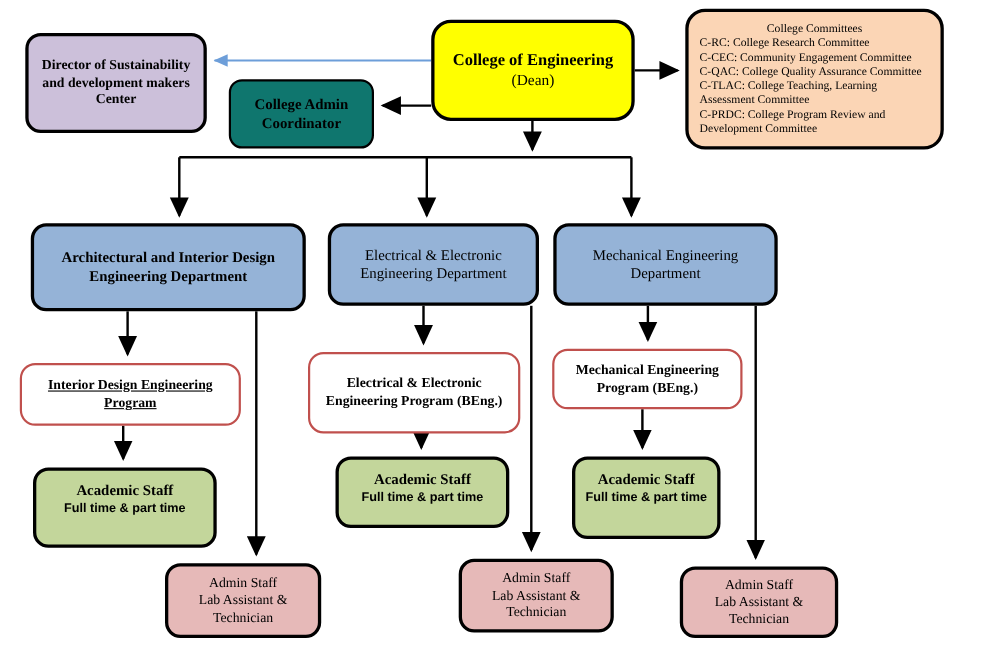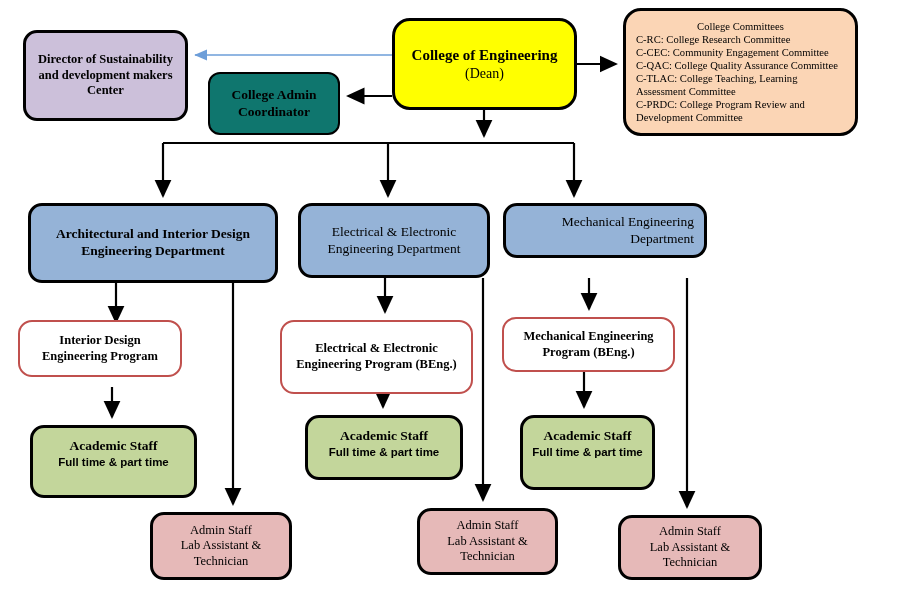--- a/index.html
+++ b/index.html
@@ -109,25 +109,25 @@
     <div>C-TLAC: College Teaching, Learning Assessment Committee</div>
     <div>C-PRDC: College Program Review and Development Committee</div>
   </div>
 
   <div class="node dept" style="left:28px;top:203px;width:250px;height:80px;font-weight:bold;">
     <span>Architectural and Interior Design Engineering Department</span>
   </div>
   <div class="node dept" style="left:298px;top:203px;width:192px;height:75px;">
     <span>Electrical &amp; Electronic Engineering Department</span>
   </div>
-  <div class="node dept" style="left:503px;top:203px;width:204px;height:55px;text-align:right;">
+  <div class="node dept" style="left:503px;top:203px;width:204px;height:75px;">
     <span>Mechanical Engineering Department</span>
   </div>
 
-  <div class="node program" style="left:18px;top:320px;width:164px;height:57px;">
+  <div class="node program" style="left:18px;top:330px;width:201px;height:57px;text-decoration:underline;">
     <span>Interior Design Engineering Program</span>
   </div>
   <div class="node program" style="left:280px;top:320px;width:193px;height:74px;">
     <span>Electrical &amp; Electronic Engineering Program (BEng.)</span>
   </div>
   <div class="node program" style="left:502px;top:317px;width:173px;height:55px;">
     <span>Mechanical Engineering Program (BEng.)</span>
   </div>
 
   <div class="node academic" style="left:30px;top:425px;width:167px;height:73px;">

